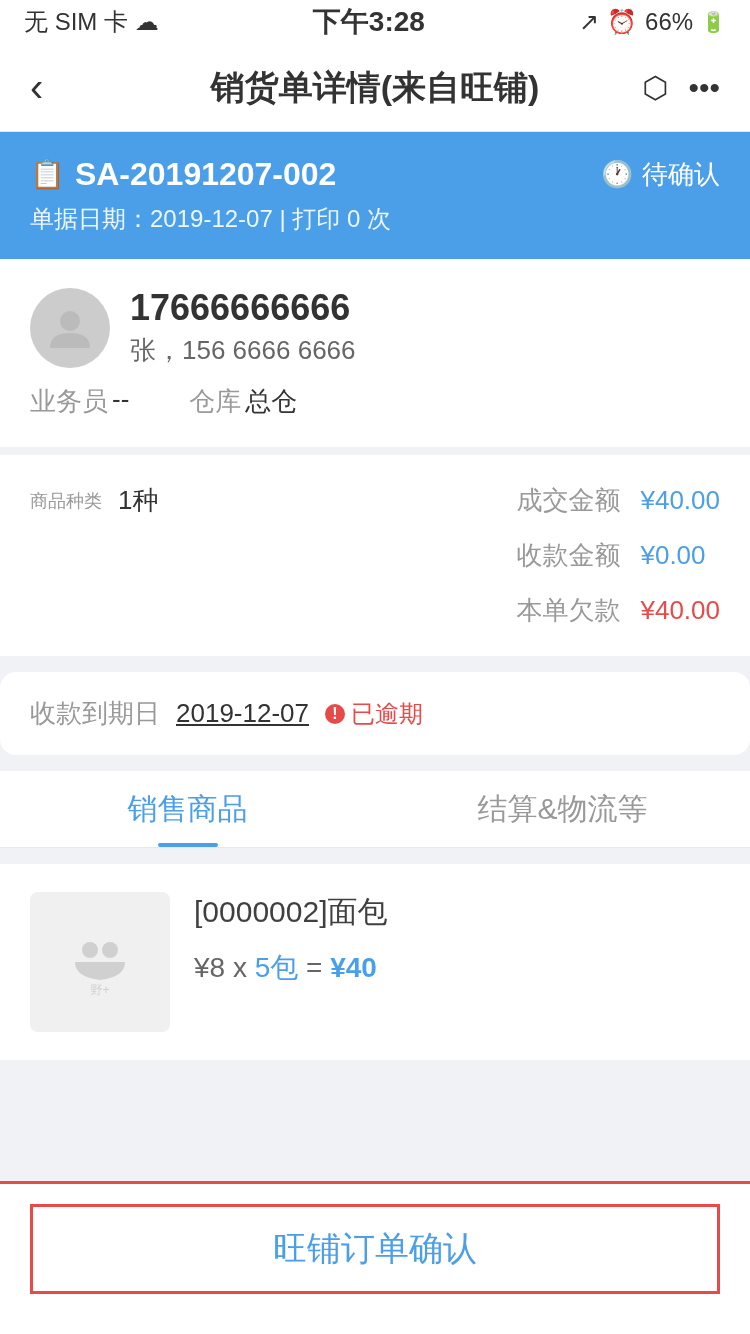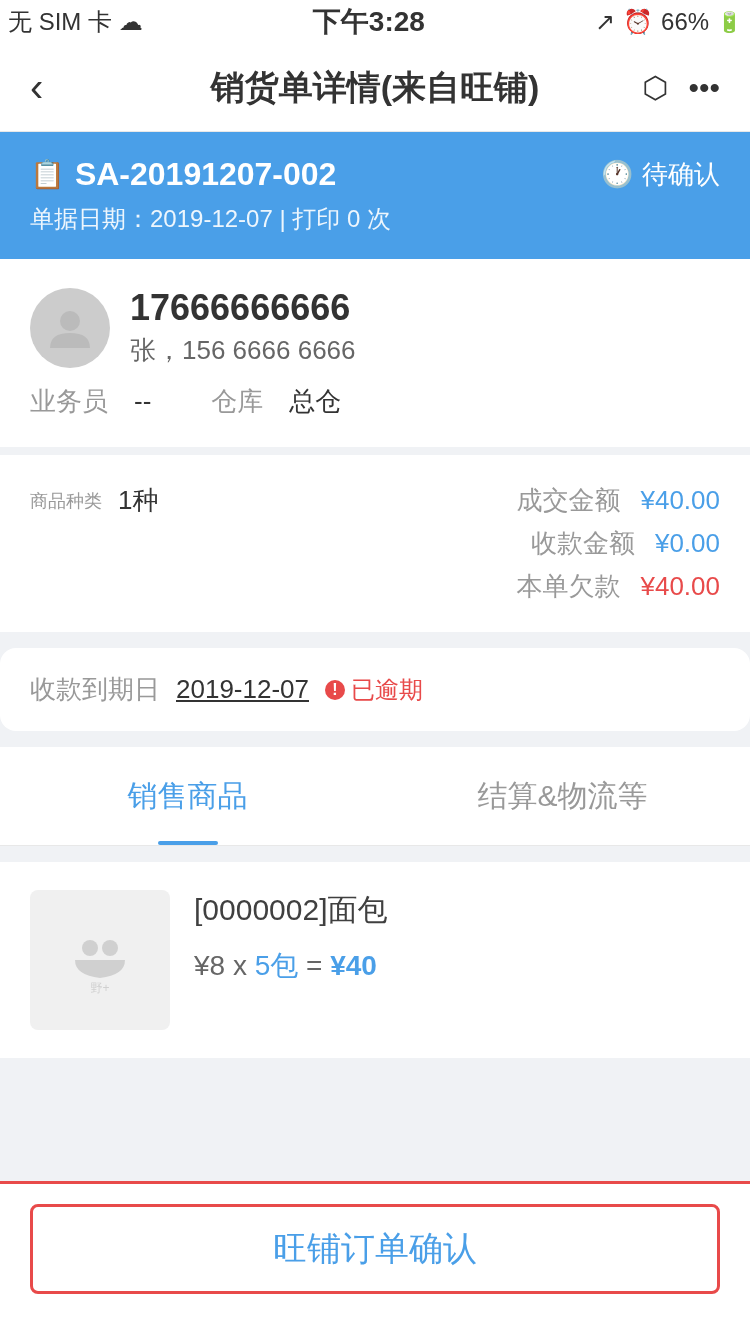--- a/index.html
+++ b/index.html
@@ -14,21 +14,21 @@
     }
 
     
     .status-bar {
       width: 750px;
       height: 44px;
       background: #fff;
       display: flex;
       align-items: center;
       justify-content: space-between;
-      padding: 0 8px;
+      padding: 0 24px;
       font-size: 24px;
       font-weight: 500;
     }
     .status-left { display: flex; align-items: center; gap: 10px; }
     .status-center { font-size: 28px; font-weight: 600; }
     .status-right { display: flex; align-items: center; gap: 8px; font-size: 24px; }
 
     
     .nav-bar {
       width: 750px;
@@ -134,21 +134,21 @@
       margin-top: 4px;
     }
     .customer-meta {
       display: flex;
       align-items: center;
       gap: 60px;
       font-size: 26px;
       color: #666;
       padding-top: 6px;
     }
-    .meta-item { display: flex; align-items: center; gap: 26px; }
+    .meta-item { display: flex; gap: 4px; }
     .meta-label { color: #999; }
     .meta-value { color: #333; }
 
     
     .summary-section {
       background: #fff;
       padding: 28px 30px;
       margin-bottom: 16px;
       display: flex;
       align-items: flex-start;
@@ -157,22 +157,22 @@
       flex: 1;
       display: flex;
       align-items: center;
       gap: 16px;
     }
     .summary-label { font-size: 18px; color: #999; }
     .summary-kind { font-size: 26px; color: #333; }
     .summary-right {
       display: flex;
       flex-direction: column;
-      align-items: flex-end;
-      gap: 8px;
+      align-items: flex-start;
+      gap: 20px;
     }
     .summary-row {
       display: flex;
       align-items: center;
       gap: 20px;
       font-size: 26px;
     }
     .summary-row .label { color: #999; }
     .summary-row .amount-blue { color: #4a9fe8; font-weight: 500; }
     .summary-row .amount-red { color: #e84a4a; font-weight: 500; }
@@ -212,21 +212,21 @@
     }
 
     
     .tabs-section {
       background: #fff;
       display: flex;
       border-bottom: 1px solid #e8e8e8;
     }
     .tab-item {
       flex: 1;
-      height: 98px;
+      height: 76px;
       display: flex;
       flex-direction: column;
       align-items: center;
       justify-content: center;
       font-size: 30px;
       color: #999;
       cursor: pointer;
       position: relative;
     }
     .tab-item.active {
@@ -291,21 +291,21 @@
       width: 750px;
       background: #fff;
       padding: 20px 30px 40px;
       border-top: 3px solid #e84a4a;
     }
     .confirm-btn {
       width: 100%;
       height: 90px;
       background: #fff;
       border: 3px solid #e84a4a;
-      border-radius: 8px;
+      border-radius: 0;
       font-size: 34px;
       font-weight: 500;
       color: #4a9fe8;
       cursor: pointer;
       display: flex;
       align-items: center;
       justify-content: center;
     }
   </style>
 </head>

